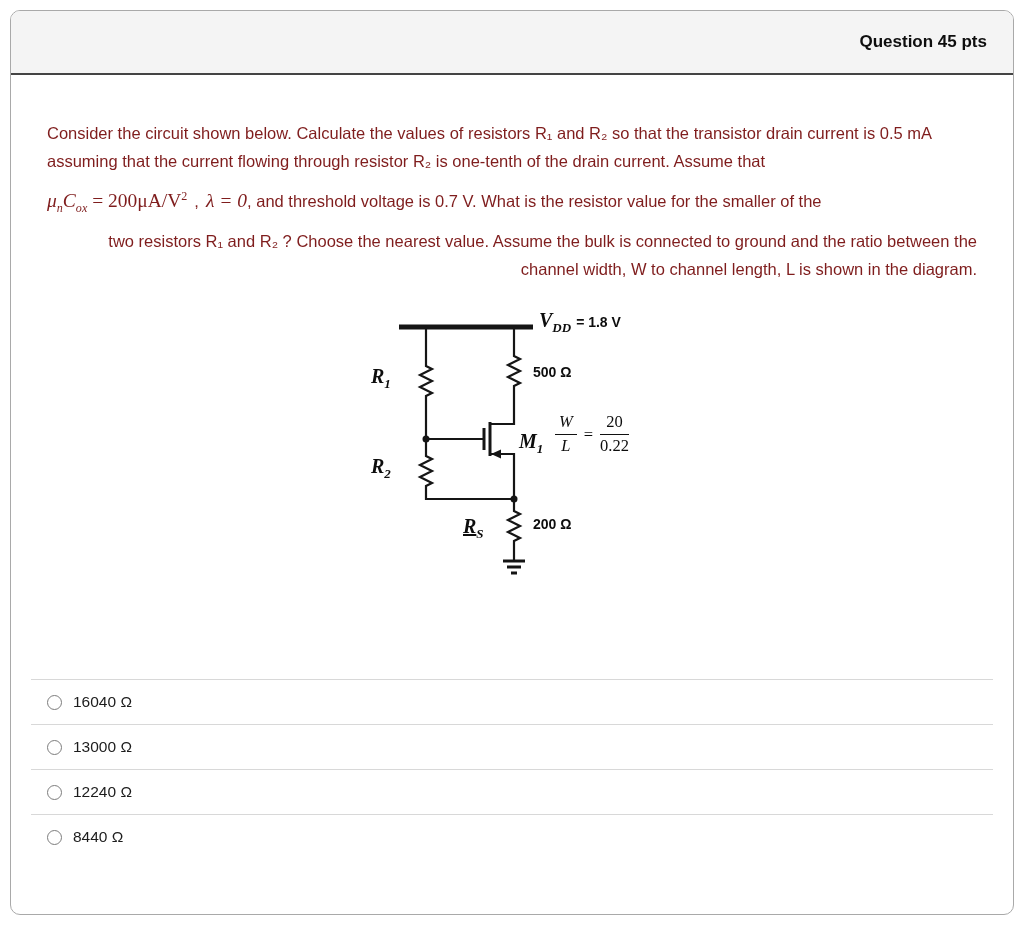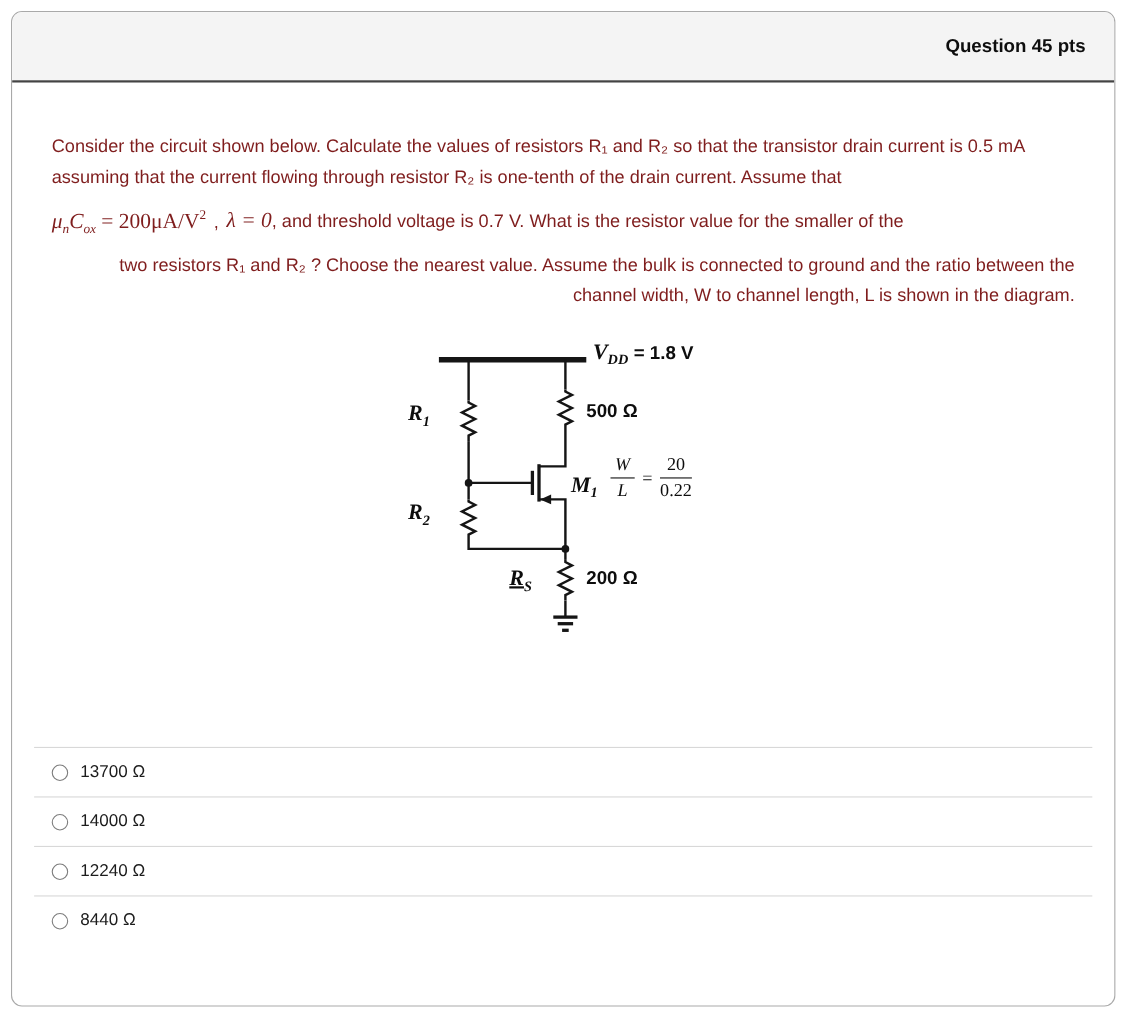--- a/index.html
+++ b/index.html
@@ -67,21 +67,21 @@
     font-style: italic;
     font-size: 20px;
     color: #0d0d0d;
     white-space: nowrap;
   }
   .dlabel sub { font-size: 13px; }
   .dvalue {
     font-family: "Liberation Sans", "DejaVu Sans", sans-serif;
     font-weight: bold;
     font-style: normal;
-    font-size: 17px;
+    font-size: 14px;
     color: #0d0d0d;
   }
   .wl {
     position: absolute;
     display: flex;
     align-items: center;
     gap: 7px;
     font-family: "Liberation Serif", "DejaVu Serif", serif;
     font-size: 16.5px;
     color: #0d0d0d;
@@ -209,25 +209,25 @@
       </div>
 
       <div class="dlabel dvalue" style="left:172px; top:207px;">200 Ω</div>
     </div>
 
   </div>
 
   <div class="options">
     <div class="option-row">
       <span class="radio"></span>
-      <span class="option-label">13700 Ω</span>
-    </div>
-    <div class="option-row">
-      <span class="radio"></span>
-      <span class="option-label">14000 Ω</span>
+      <span class="option-label">16040 Ω</span>
+    </div>
+    <div class="option-row">
+      <span class="radio"></span>
+      <span class="option-label">13000 Ω</span>
     </div>
     <div class="option-row">
       <span class="radio"></span>
       <span class="option-label">12240 Ω</span>
     </div>
     <div class="option-row">
       <span class="radio"></span>
       <span class="option-label">8440 Ω</span>
     </div>
   </div>

